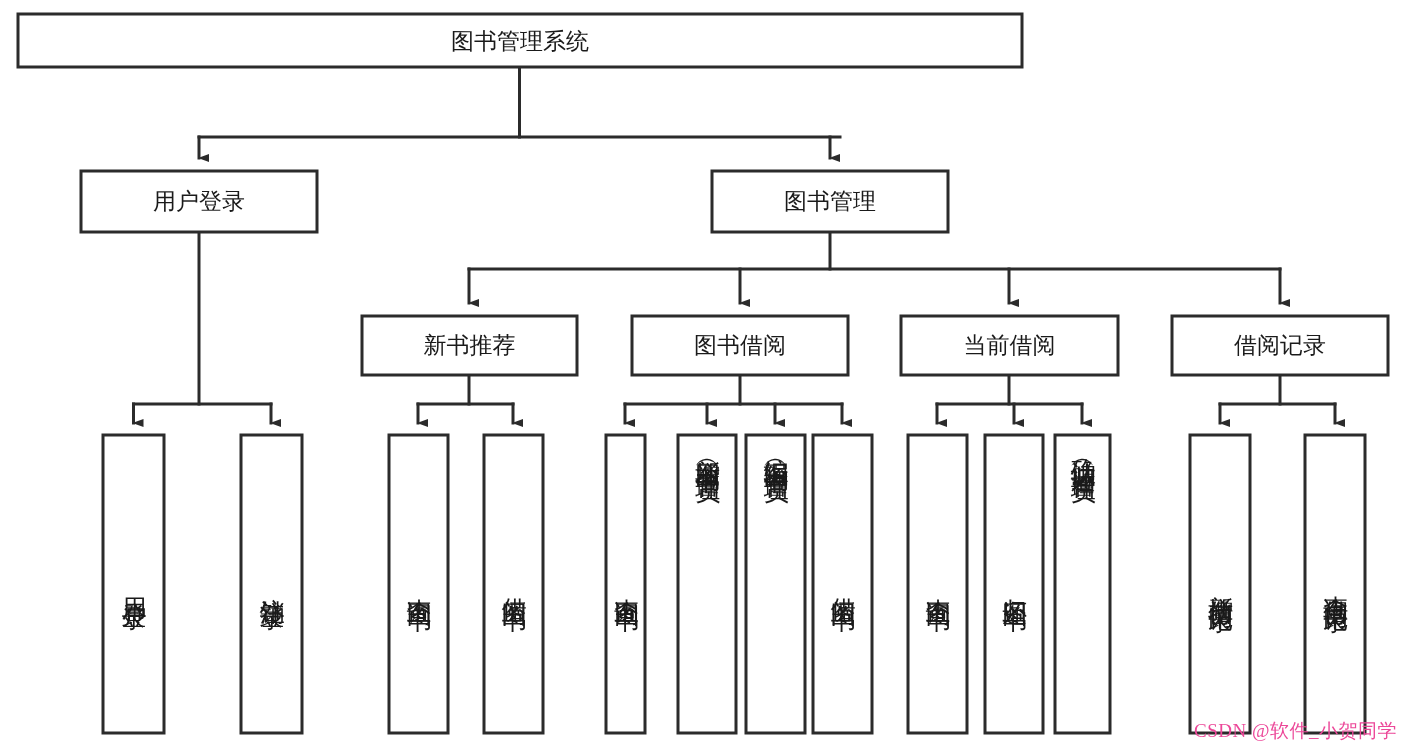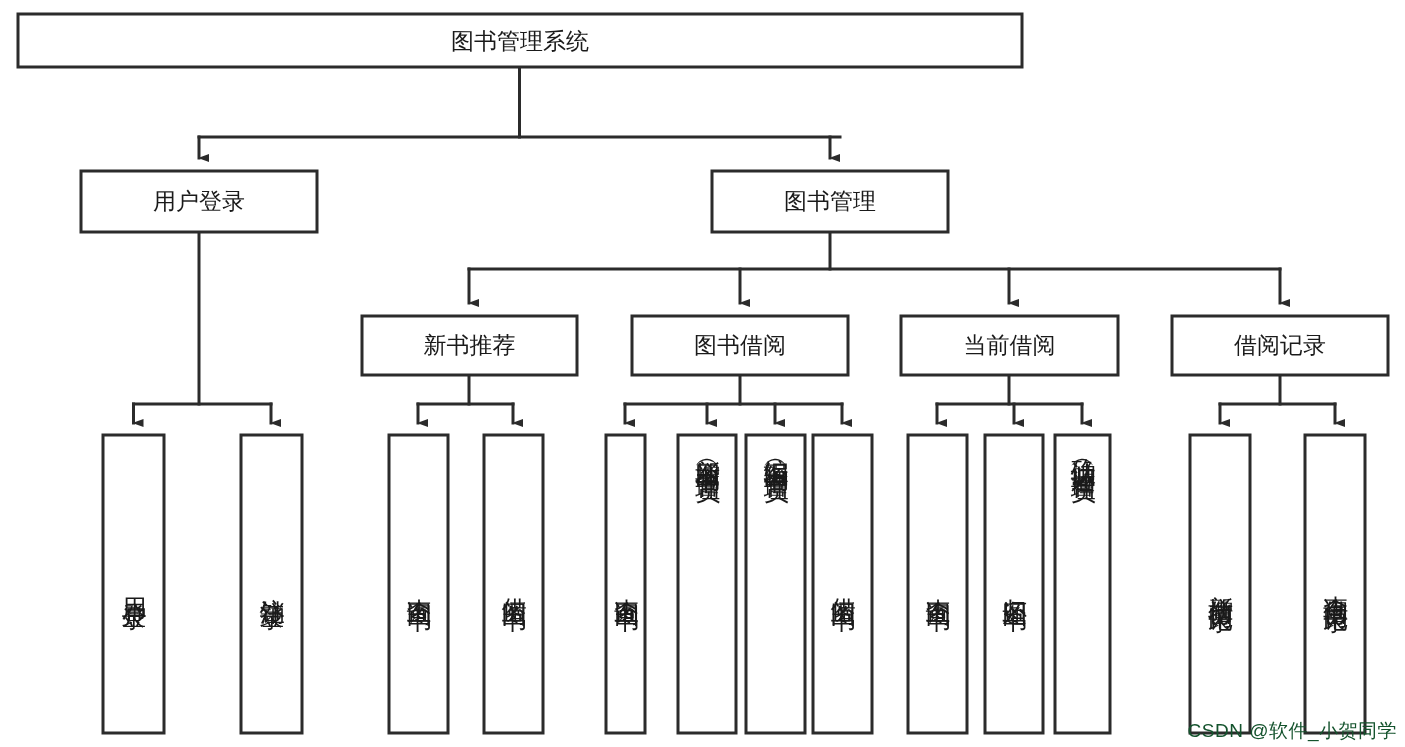--- a/index.html
+++ b/index.html
@@ -60,23 +60,23 @@
     line-height: 1.05;
     letter-spacing: 3px;
     color: #1a1a1a;
     white-space: nowrap;
     text-align: center;
   }
   .watermark {
     position: absolute;
     right: 8px;
     bottom: 3px;
-    font-family: Liberation Sans, sans-serif;
+    font-family: Liberation Serif, serif;
     font-size: 19px;
-    color: #14532d;
+    color: #ec4899;
     white-space: nowrap;
     letter-spacing: 0.5px;
     margin-top: 8px;
   }
 </style>
 </head>
 <body>
 
 <div id="diagram-root">
 

